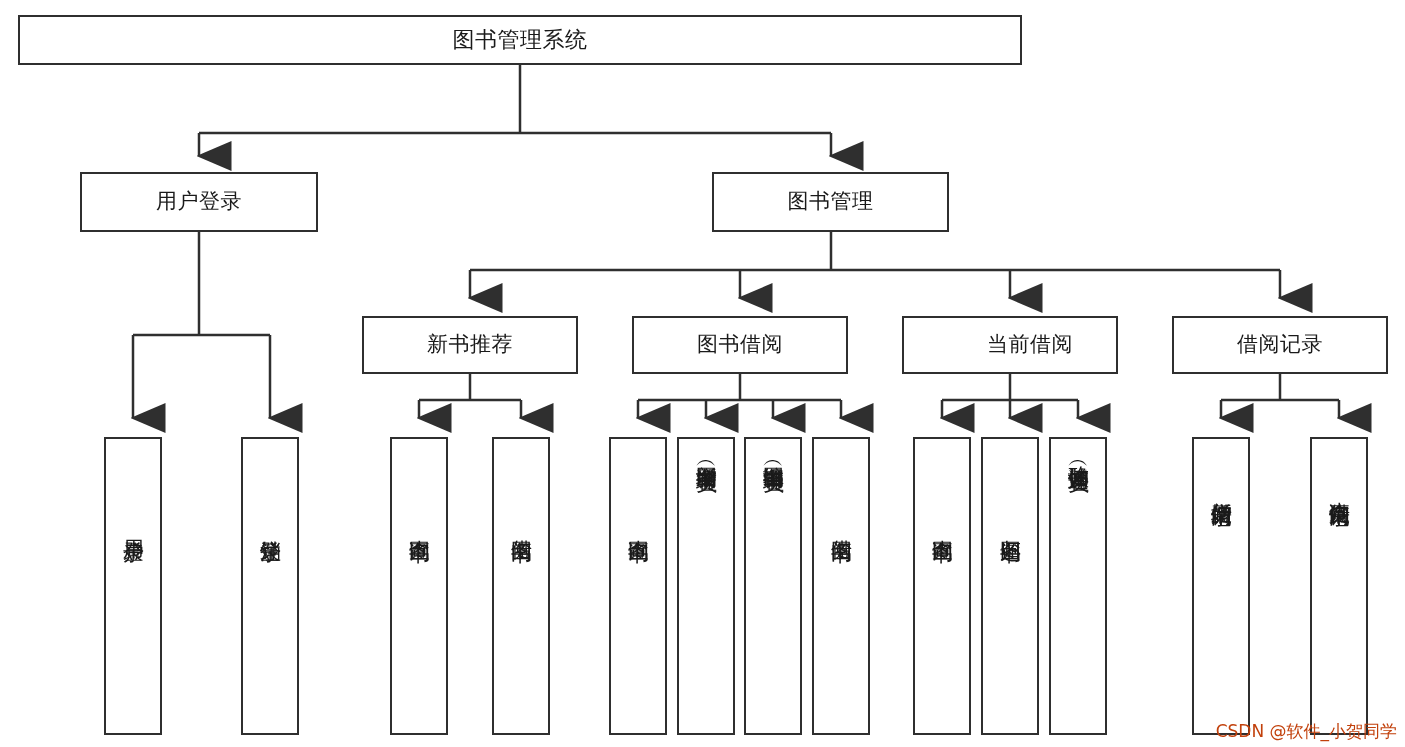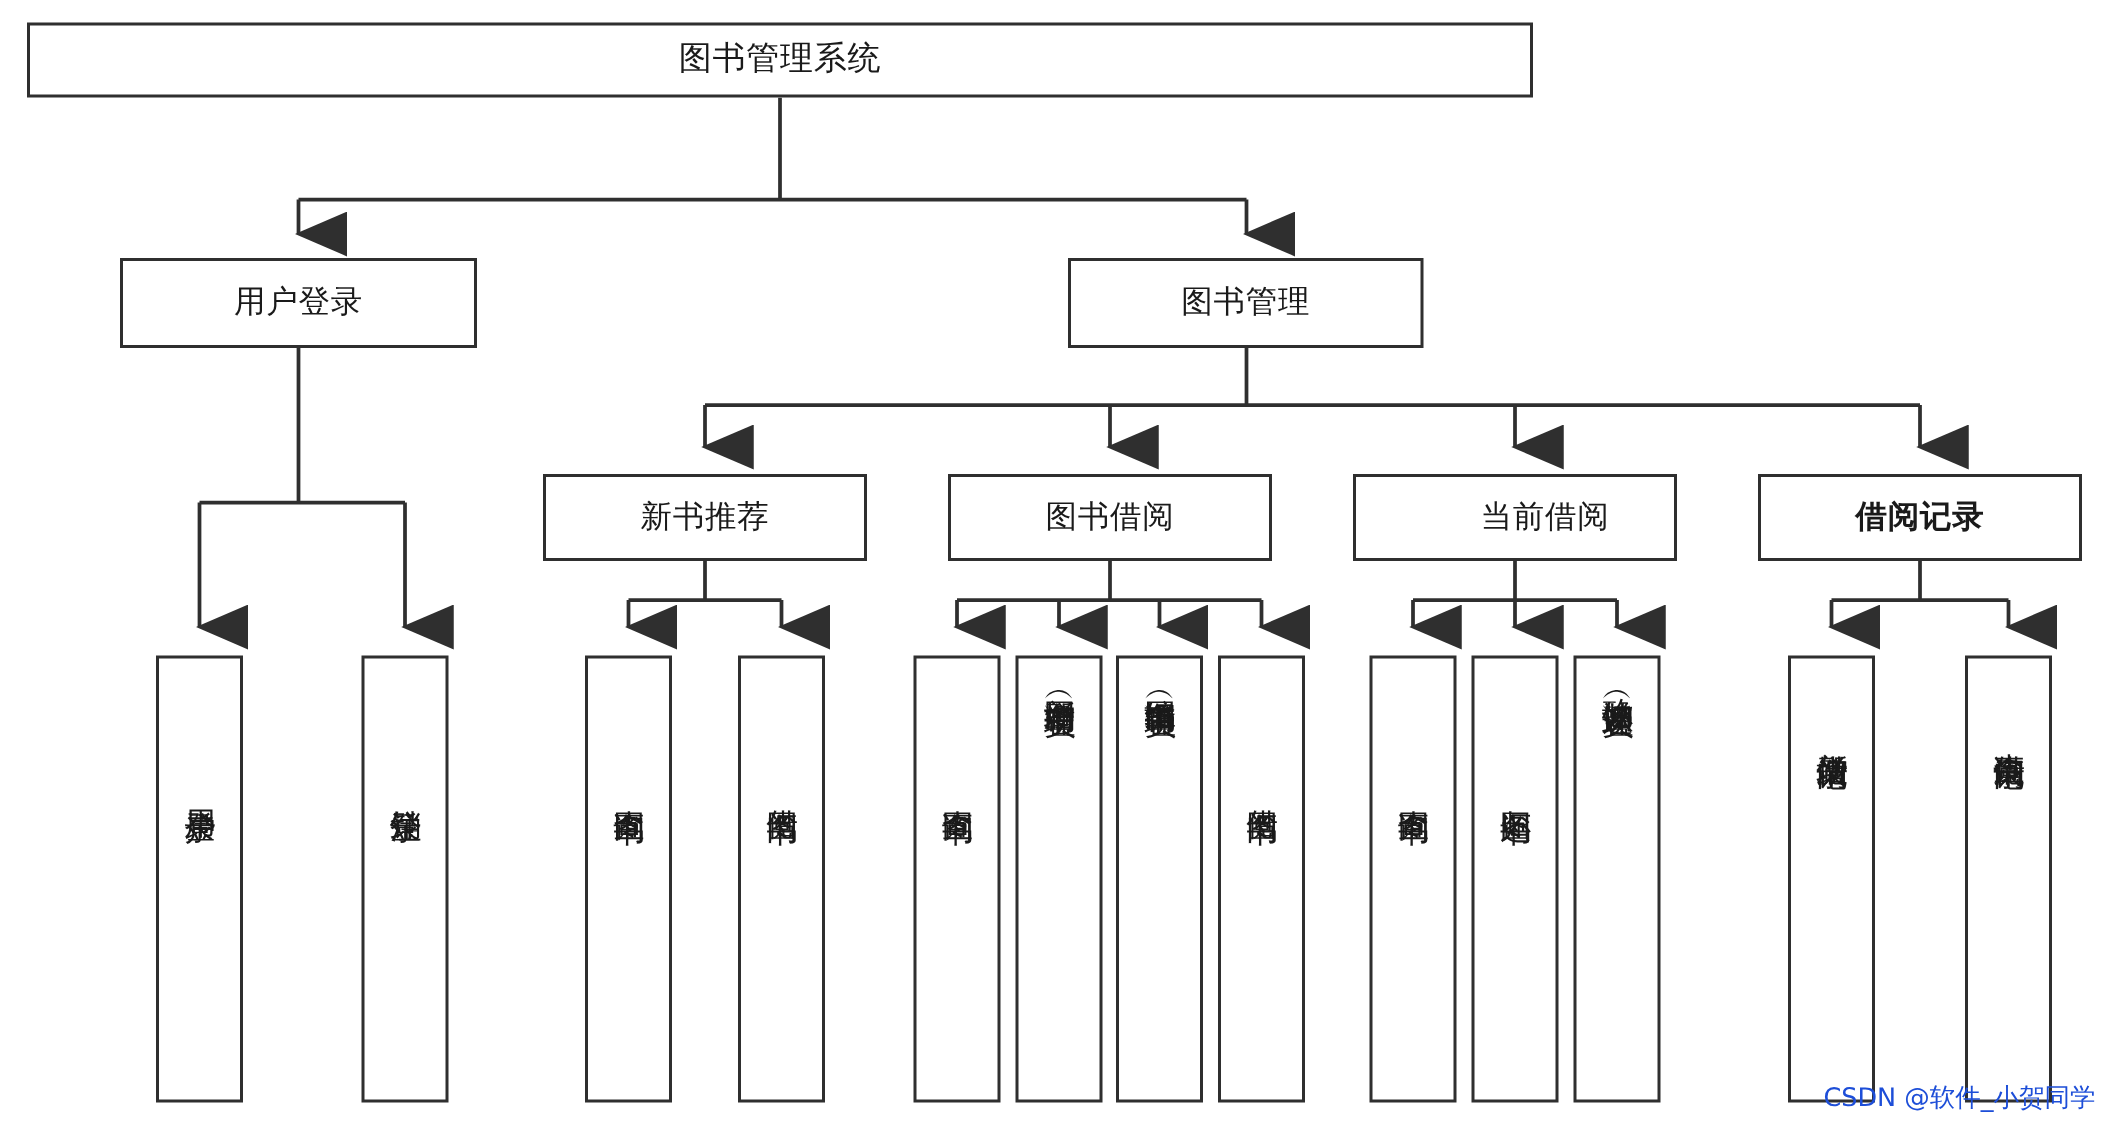--- a/index.html
+++ b/index.html
@@ -63,21 +63,21 @@
     margin-top: 4px;
   }
   #root-node .label {
     font-size: 22px;
   }
   #watermark {
     position: absolute;
     right: 8px;
     bottom: 4px;
     font-size: 17px;
-    color: #1d4ed8;
+    color: #c2410c;
     white-space: nowrap;
     pointer-events: none;
   }
 </style>
 </head>
 <body>
 
 <div id="canvas">
 
   <svg id="diagram-svg" viewBox="0 0 1405 747" xmlns="http://www.w3.org/2000/svg">
@@ -143,21 +143,21 @@
 
   <div class="node node-h" style="left:362px; top:316px; width:216px; height:58px;">
     <span class="label">新书推荐</span>
   </div>
   <div class="node node-h" style="left:632px; top:316px; width:216px; height:58px;text-align:center;">
     <span class="label">图书借阅</span>
   </div>
   <div class="node node-h" style="left:902px; top:316px; width:216px; height:58px;padding-left:40px;">
     <span class="label">当前借阅</span>
   </div>
-  <div class="node node-h" style="left:1172px; top:316px; width:216px; height:58px;font-weight:bold;">
+  <div class="node node-h" style="left:1172px; top:316px; width:216px; height:58px;">
     <span class="label">借阅记录</span>
   </div>
 
   <div class="node node-v mid" style="left:104px; top:437px; width:58px; height:298px;">
     <span class="label">用户登录</span>
   </div>
   <div class="node node-v mid" style="left:241px; top:437px; width:58px; height:298px;">
     <span class="label">注销登录</span>
   </div>
 

